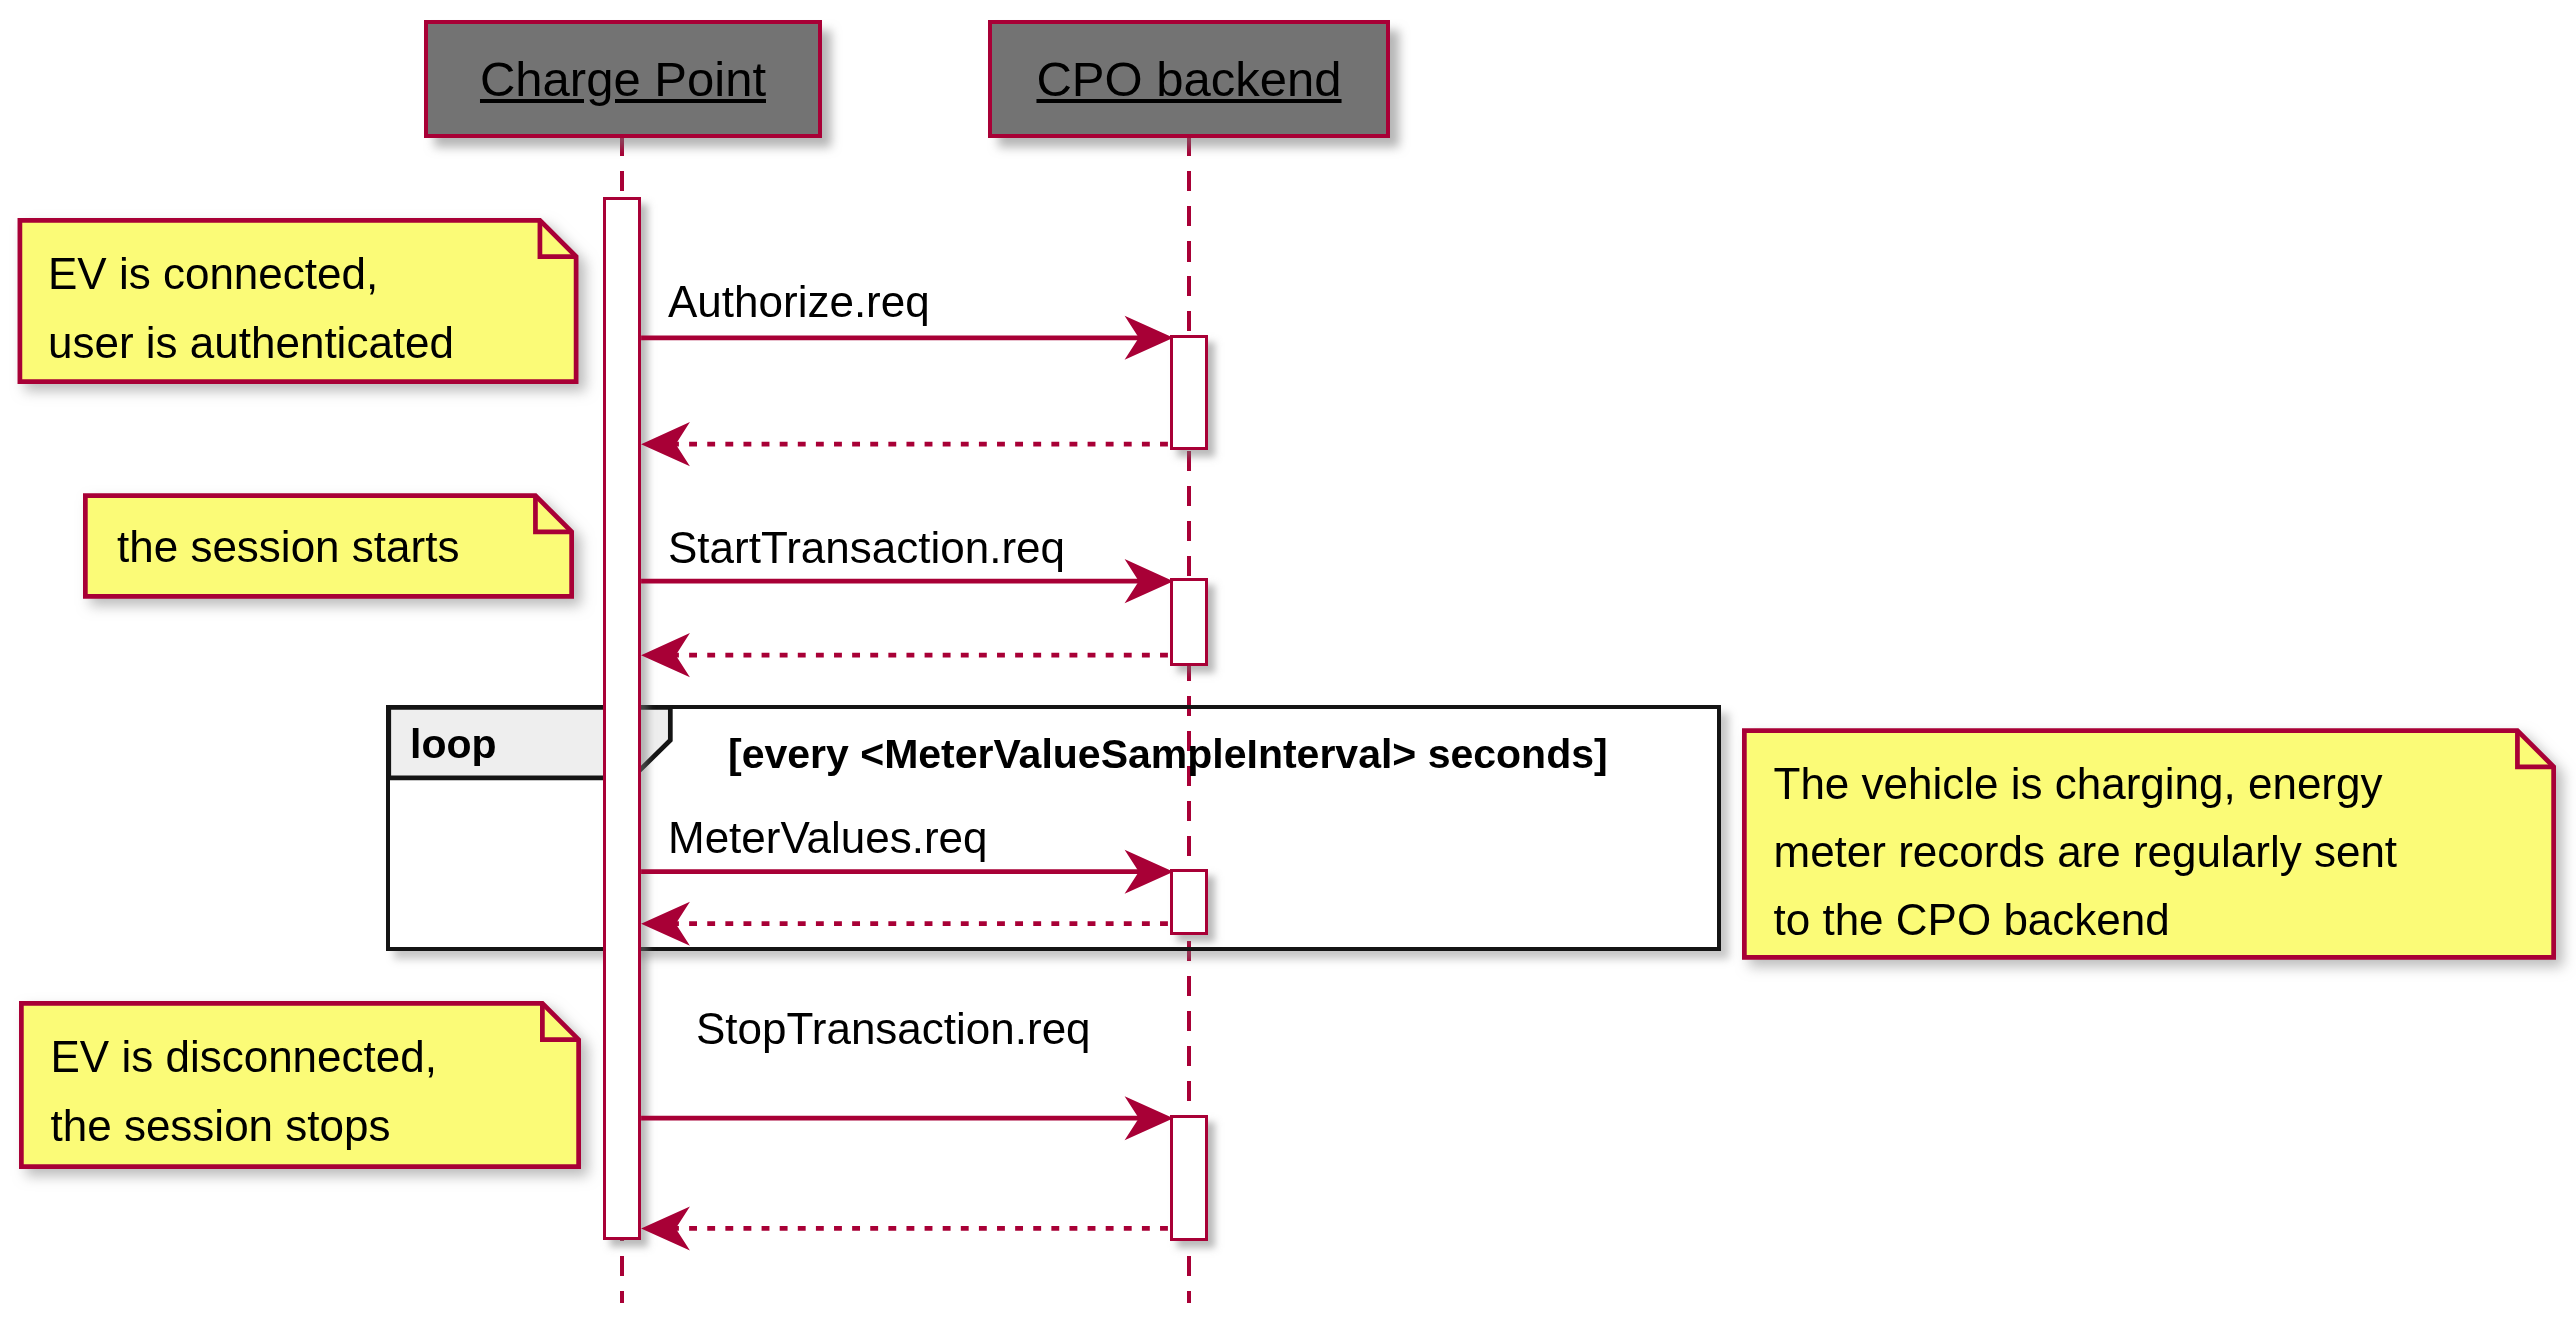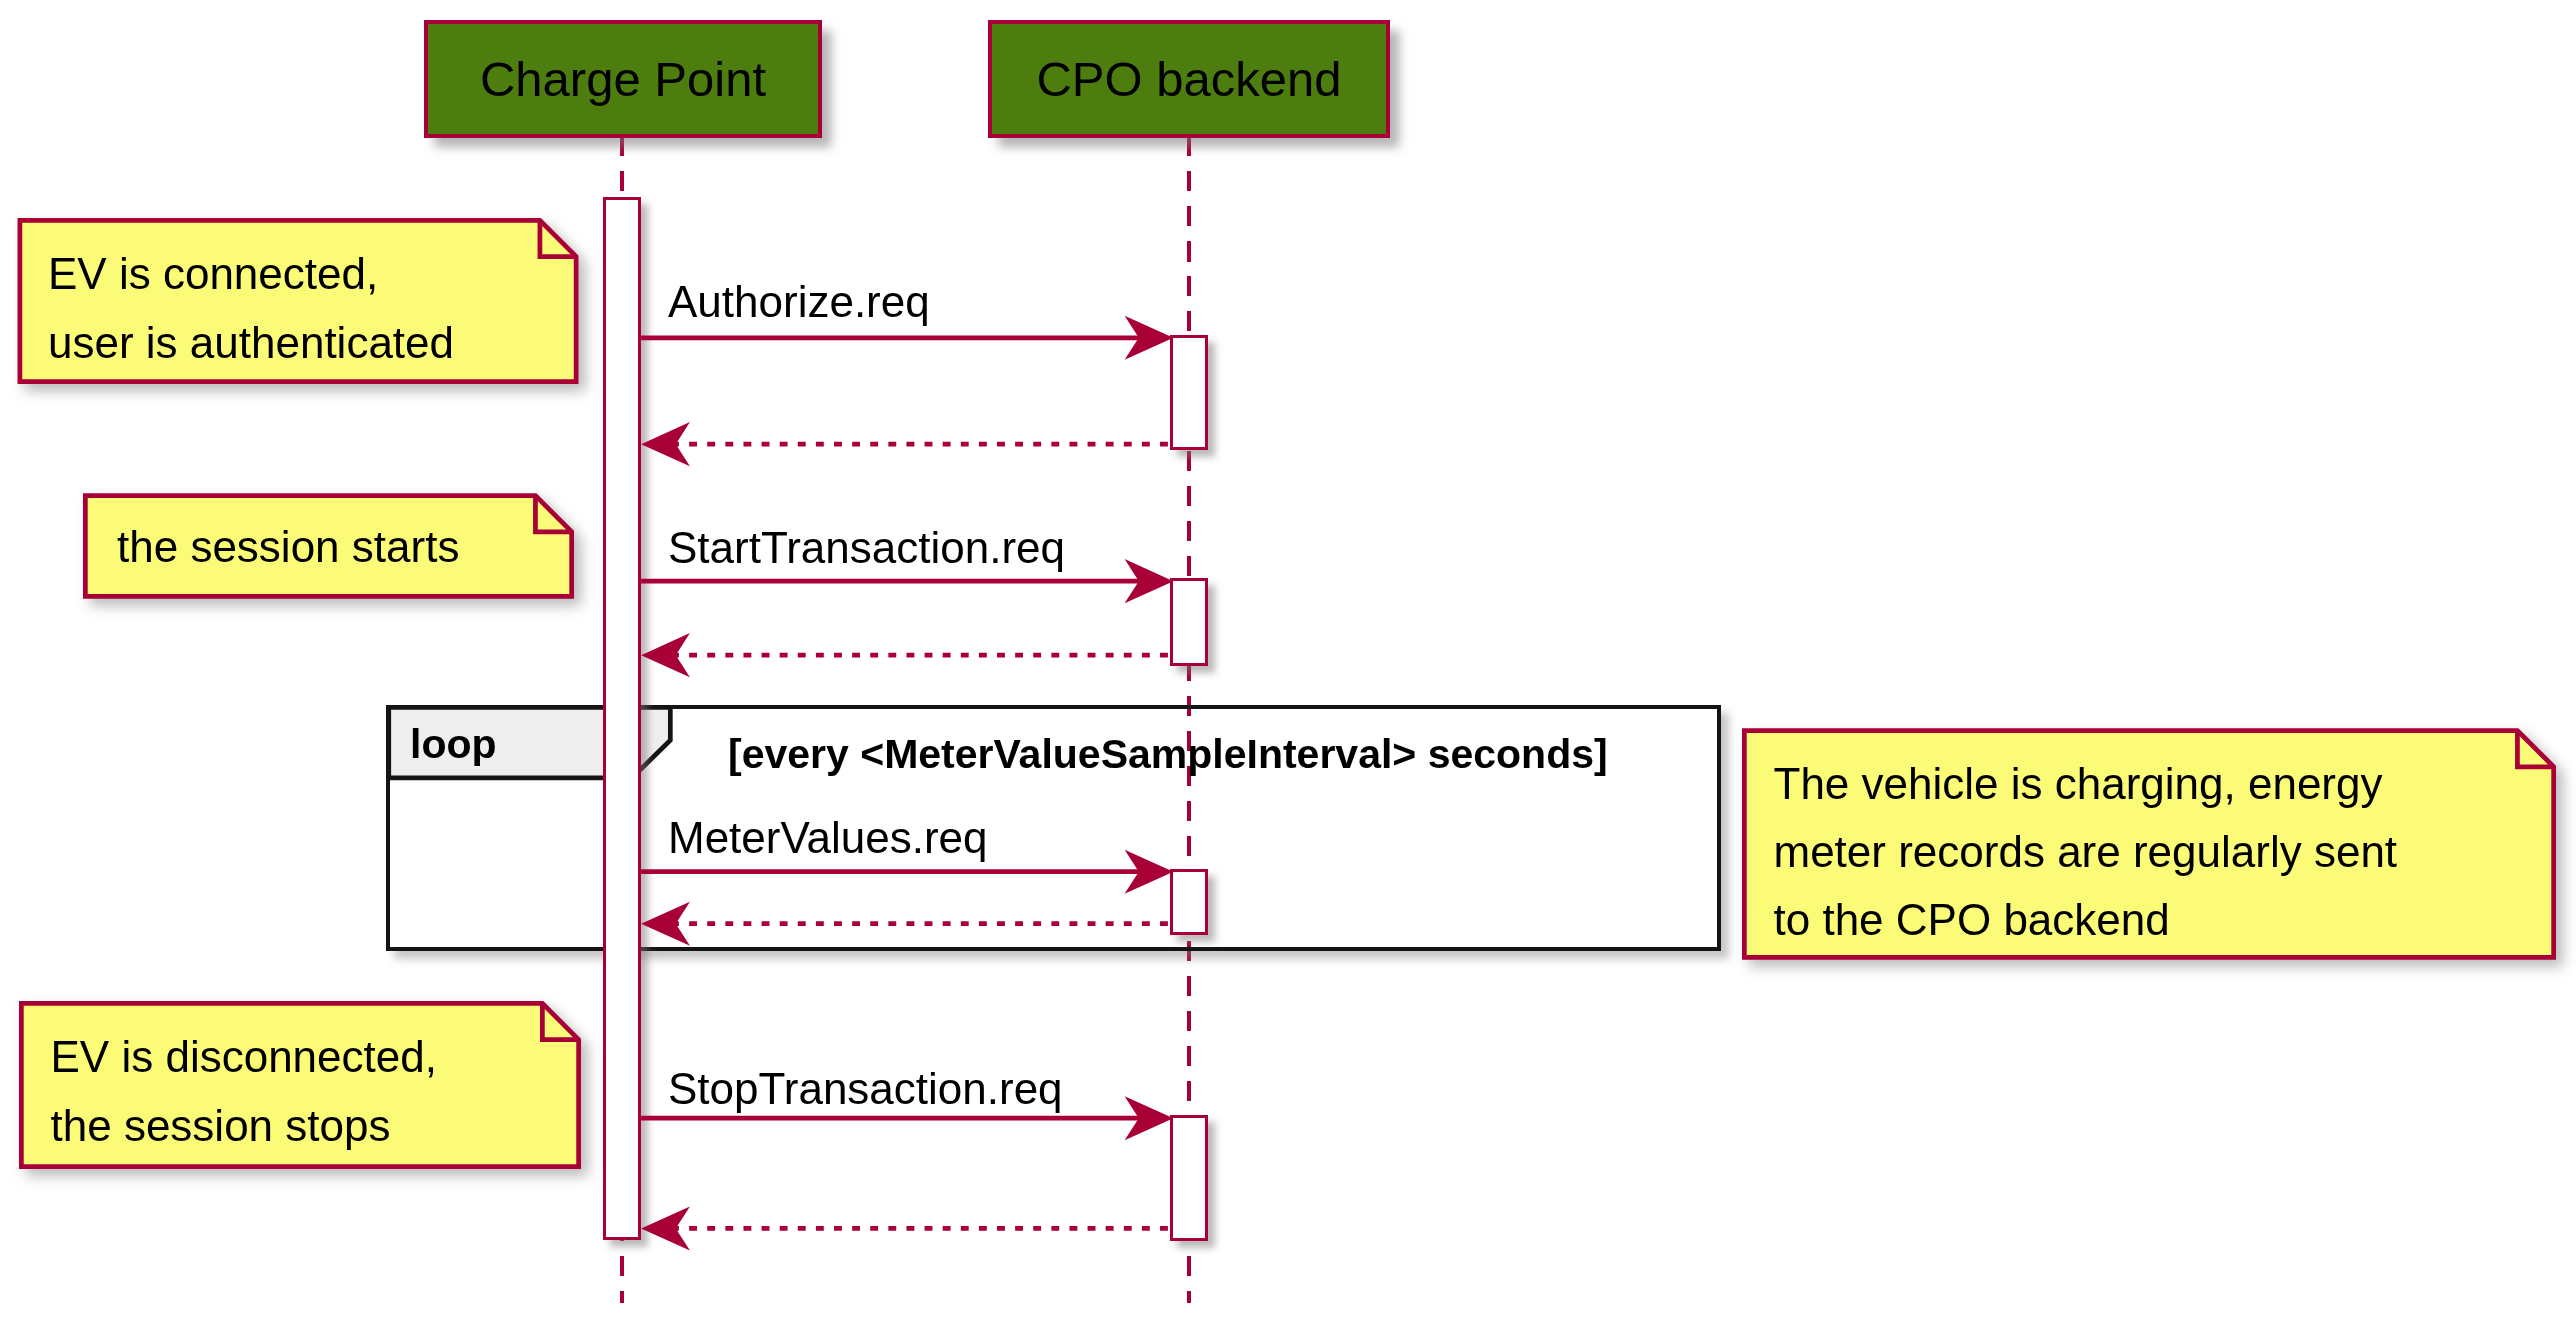--- a/index.html
+++ b/index.html
@@ -23,29 +23,30 @@
     z-index: 1;
   }
   #life-cp  { left: 620px; }
   #life-cpo { left: 1187px; }
 
   
   .participant {
     position: absolute;
     top: 19.7px;
     height: 118px;
-    background: #4d7c0f;
+    background: #737373;
     border: 4.7px solid #A80036;
     box-shadow: 9.5px 9.5px 9.5px rgba(120,120,120,0.55);
     display: flex;
     align-items: center;
     justify-content: center;
     font-size: 49px;
     z-index: 3;
     box-sizing: border-box;
+    text-decoration: underline;
   }
   #participant-cp  { left: 424px;  width: 398px; }
   #participant-cpo { left: 988px; width: 402px; }
 
   
   .activation {
     position: absolute;
     width: 38px;
     background: #ffffff;
     border: 3.9px solid #A80036;
@@ -124,21 +125,21 @@
   .msg-label {
     position: absolute;
     left: 668px;
     font-size: 44px;
     white-space: nowrap;
     z-index: 6;
   }
   #label-authorize { top: 277px; }
   #label-start     { top: 523px; }
   #label-meter     { top: 813px; }
-  #label-stop      { top: 1064px; }
+  #label-stop      { top: 1004px; margin-left: 28px; }
 </style>
 </head>
 <body>
 
 <div id="canvas">
 
   <div class="lifeline" id="life-cp"></div>
   <div class="lifeline" id="life-cpo"></div>
 
   <div id="loop-frame"></div>

